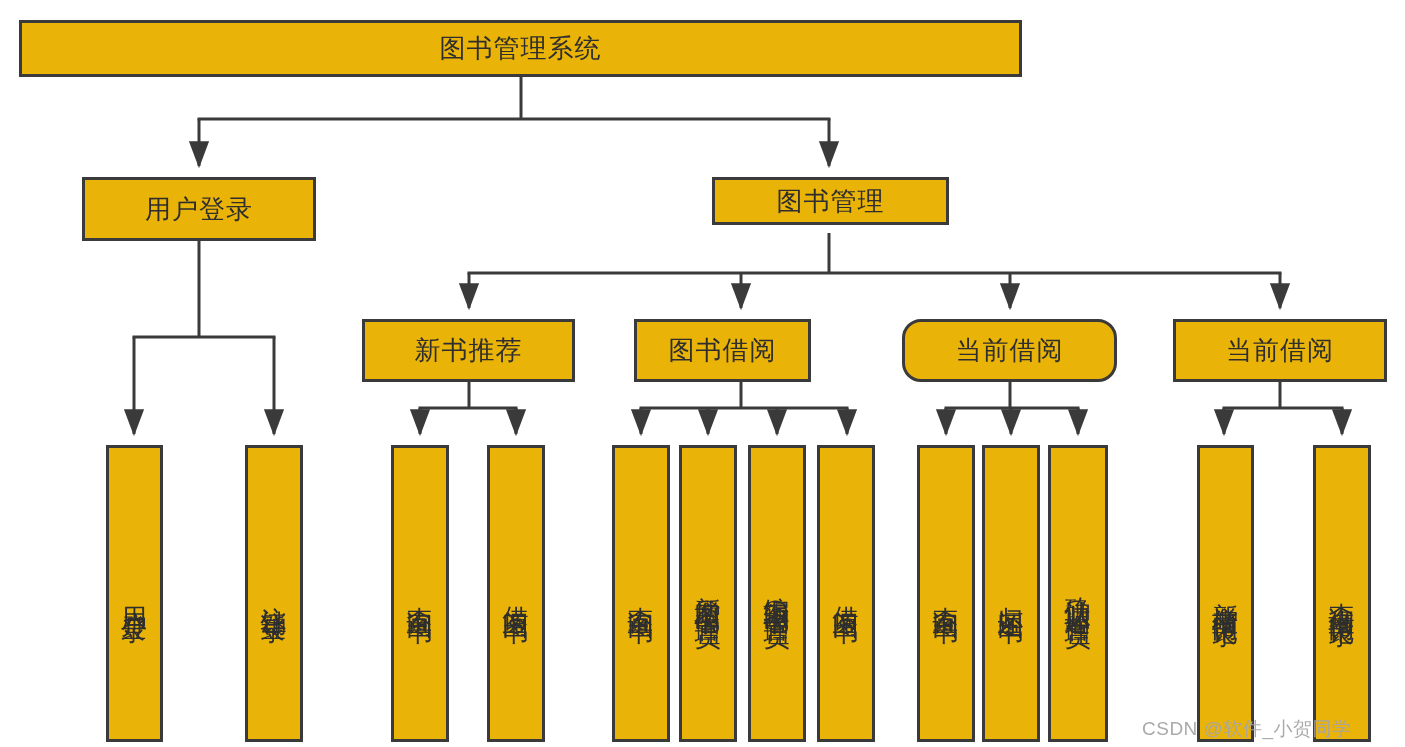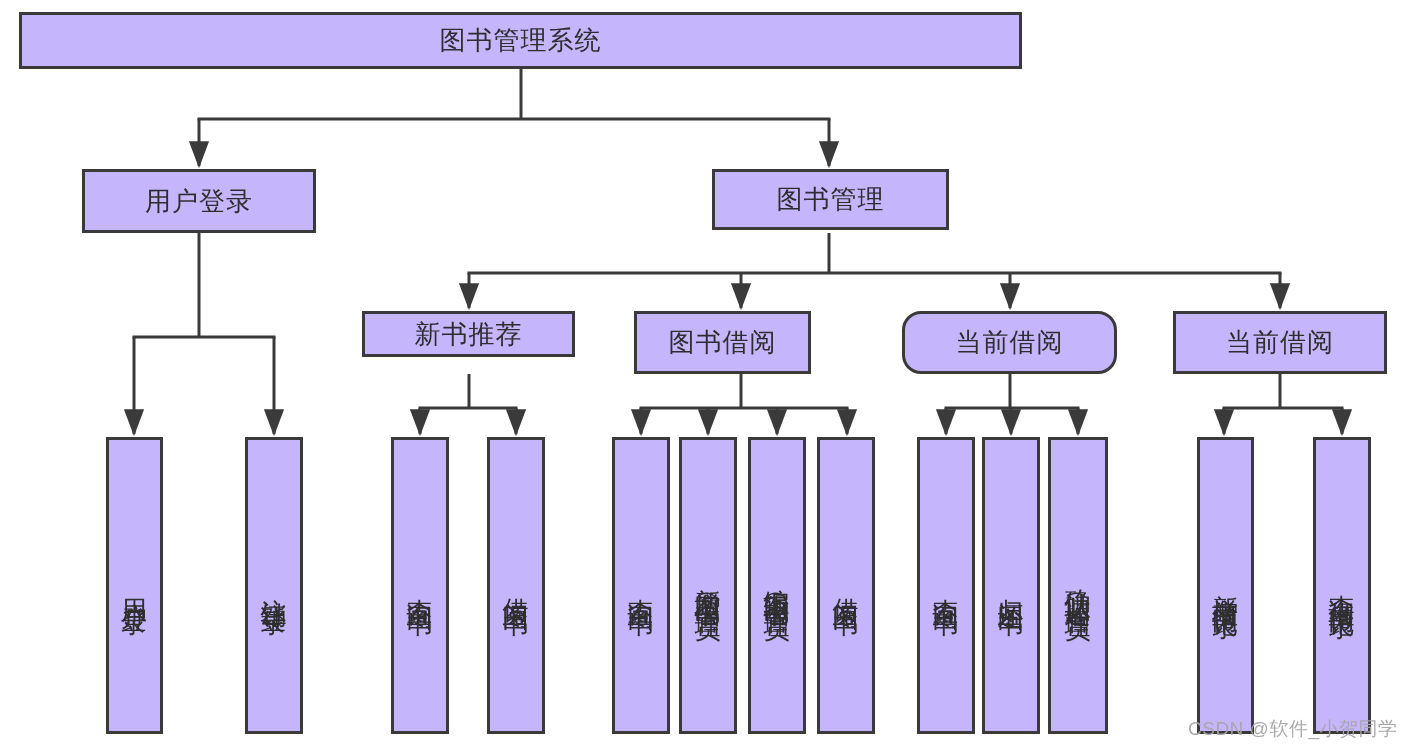--- a/index.html
+++ b/index.html
@@ -14,24 +14,25 @@
     width:1405px;height:747px;
     background:var(--bg);
     font-family:"Liberation Sans","DejaVu Sans",sans-serif;
     overflow:hidden;
   }
   .connector-layer{position:absolute;left:0;top:0;z-index:1;}
   .connector-layer line{stroke:var(--line);stroke-width:3;}
   .connector-layer line.bar{stroke-linecap:square;}
   .node{
     position:absolute;box-sizing:border-box;z-index:2;
-    border:3px solid var(--line);background:#c4b5fd;
+    border:3px solid var(--line);background:#eab308;
     display:flex;align-items:center;justify-content:center;
     color:var(--text);font-size:26px;letter-spacing:1px;
     white-space:nowrap;
+    margin-top:8px;
   }
   .leaf{
     writing-mode:vertical-rl;
     letter-spacing:4px;font-size:26px;
     line-height:1;white-space:normal;
   }
   .watermark{
     position:absolute;z-index:5;
     color:var(--watermark);
     font-size:19px;letter-spacing:0.5px;
@@ -101,23 +102,23 @@
       <line x1="1280" y1="374" x2="1280" y2="408"></line>
       <line class="bar" x1="1224" y1="408" x2="1342" y2="408"></line>
       <line x1="1224" y1="408" x2="1224" y2="434" marker-end="url(#arrow)"></line>
       <line x1="1342" y1="408" x2="1342" y2="434" marker-end="url(#arrow)"></line>
     </g>
   </svg>
 
   <div class="node" style="left:19px;top:12px;width:1003px;height:57px;">图书管理系统</div>
 
   <div class="node" style="left:82px;top:169px;width:234px;height:64px;">用户登录</div>
-  <div class="node" style="left:712px;top:169px;width:237px;height:61px;">图书管理</div>
+  <div class="node" style="left:712px;top:169px;width:237px;height:48px;">图书管理</div>
 
-  <div class="node" style="left:362px;top:311px;width:213px;height:46px;">新书推荐</div>
+  <div class="node" style="left:362px;top:311px;width:213px;height:63px;">新书推荐</div>
   <div class="node" style="left:634px;top:311px;width:177px;height:63px;">图书借阅</div>
   <div class="node" style="left:902px;top:311px;width:215px;height:63px;border-radius:19px;">当前借阅</div>
   <div class="node" style="left:1173px;top:311px;width:214px;height:63px;">当前借阅</div>
 
   <div class="node leaf" style="left:106px;top:437px;width:57px;height:297px;">用户登录</div>
   <div class="node leaf" style="left:245px;top:437px;width:58px;height:297px;">注销登录</div>
 
   <div class="node leaf" style="left:391px;top:437px;width:58px;height:297px;">查询图书</div>
   <div class="node leaf" style="left:487px;top:437px;width:58px;height:297px;">借阅图书</div>
 
@@ -126,15 +127,15 @@
   <div class="node leaf" style="left:748px;top:437px;width:58px;height:297px;">编辑图书（管理员）</div>
   <div class="node leaf" style="left:817px;top:437px;width:58px;height:297px;">借阅图书</div>
 
   <div class="node leaf" style="left:917px;top:437px;width:58px;height:297px;">查询图书</div>
   <div class="node leaf" style="left:982px;top:437px;width:58px;height:297px;">归还图书</div>
   <div class="node leaf" style="left:1048px;top:437px;width:60px;height:297px;">确认归还（管理员）</div>
 
   <div class="node leaf" style="left:1197px;top:437px;width:57px;height:297px;">新增借阅记录</div>
   <div class="node leaf" style="left:1313px;top:437px;width:58px;height:297px;">查询借阅记录</div>
 
-  <div class="watermark" style="left:1188px;top:716px;">CSDN @软件_小贺同学</div>
+  <div class="watermark" style="left:1142px;top:716px;">CSDN @软件_小贺同学</div>
 
 </div>
 
 </body></html>

